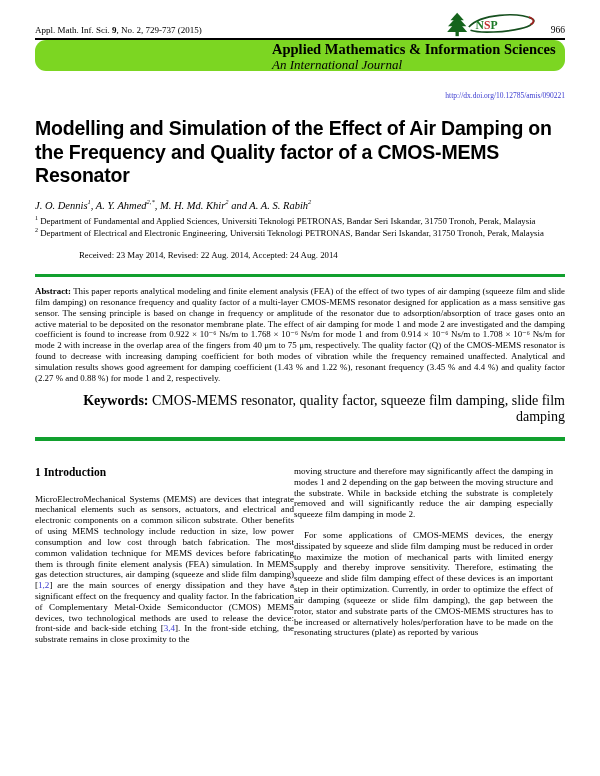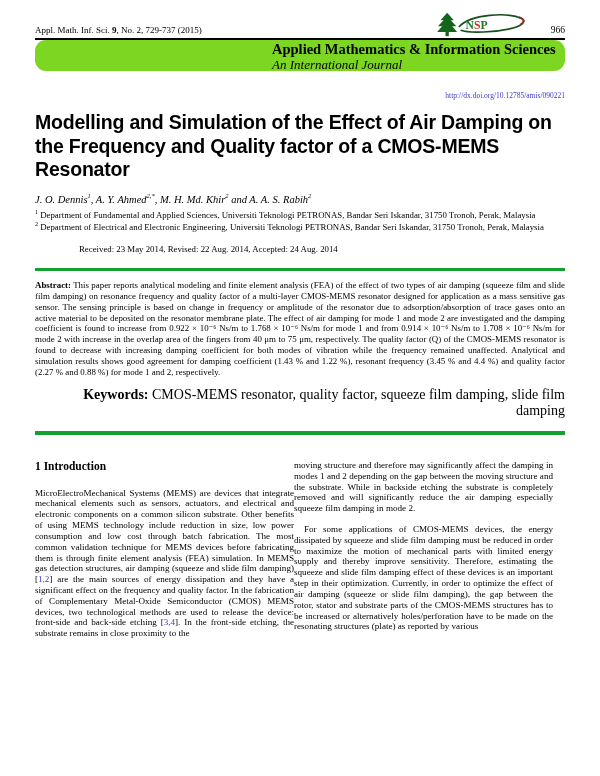--- a/index.html
+++ b/index.html
@@ -3,34 +3,34 @@
 <meta charset="utf-8">
 <style>
   * { margin:0; padding:0; box-sizing:border-box; }
   html,body { background:#fff; }
   body { width:600px; height:776px; font-family:"Liberation Serif","DejaVu Serif",serif; color:#000; }
   .page { position:relative; width:600px; height:692px; background:#fff; overflow:hidden; }
   .content { padding:12px 35px 0 35px; }
 
   .header-row { display:flex; justify-content:space-between; align-items:flex-end; height:25px; }
   .journal-ref { font-size:9px; padding-bottom:2px; white-space:nowrap; }
-  .header-right { display:flex; align-items:flex-end; gap:22px;text-align:right; }
+  .header-right { display:flex; align-items:flex-end; gap:12px;text-align:right; }
   .logo-svg { width:92px; height:25px; display:block; }
   .pageno { font-size:9.5px; padding-bottom:2px; }
 
   .header-rule { height:2px; background:#000; margin-top:1px; }
   .banner { height:31px; background:var(--banner-green,#7cd622); padding-left:237px; padding-top:1px;border-radius:11px; }
   .banner-title { font-size:14.5px; font-weight:bold; line-height:1.12; white-space:nowrap; }
   .banner-subtitle { font-size:13px; font-style:italic; }
 
   .doi-row { text-align:right; margin-top:13px; height:9px; }
   .doi { font-size:7.5px; color:var(--link-blue,#3a3acf); text-decoration:none; }
 
   .title { font-family:"Liberation Sans","DejaVu Sans",sans-serif; font-weight:bold;
-           font-size:19.5px; line-height:1.21; margin-top:18px; letter-spacing:-0.2px; }
+           font-size:19.5px; line-height:1.21; margin-top:24px; letter-spacing:-0.2px; }
 
   .authors { margin-top:10px; font-size:10.5px; font-style:italic; }
   .authors sup { font-size:6.5px; }
 
   .affils { margin-top:5px; }
   .affil { font-size:8.8px; line-height:1.22; padding-left:9px; text-indent:-9px; }
   .affil sup { font-size:6px; }
 
   .dates-block { margin-top:11px; }
   .dates { font-size:8.8px; line-height:1.26;margin-left:44px; }

